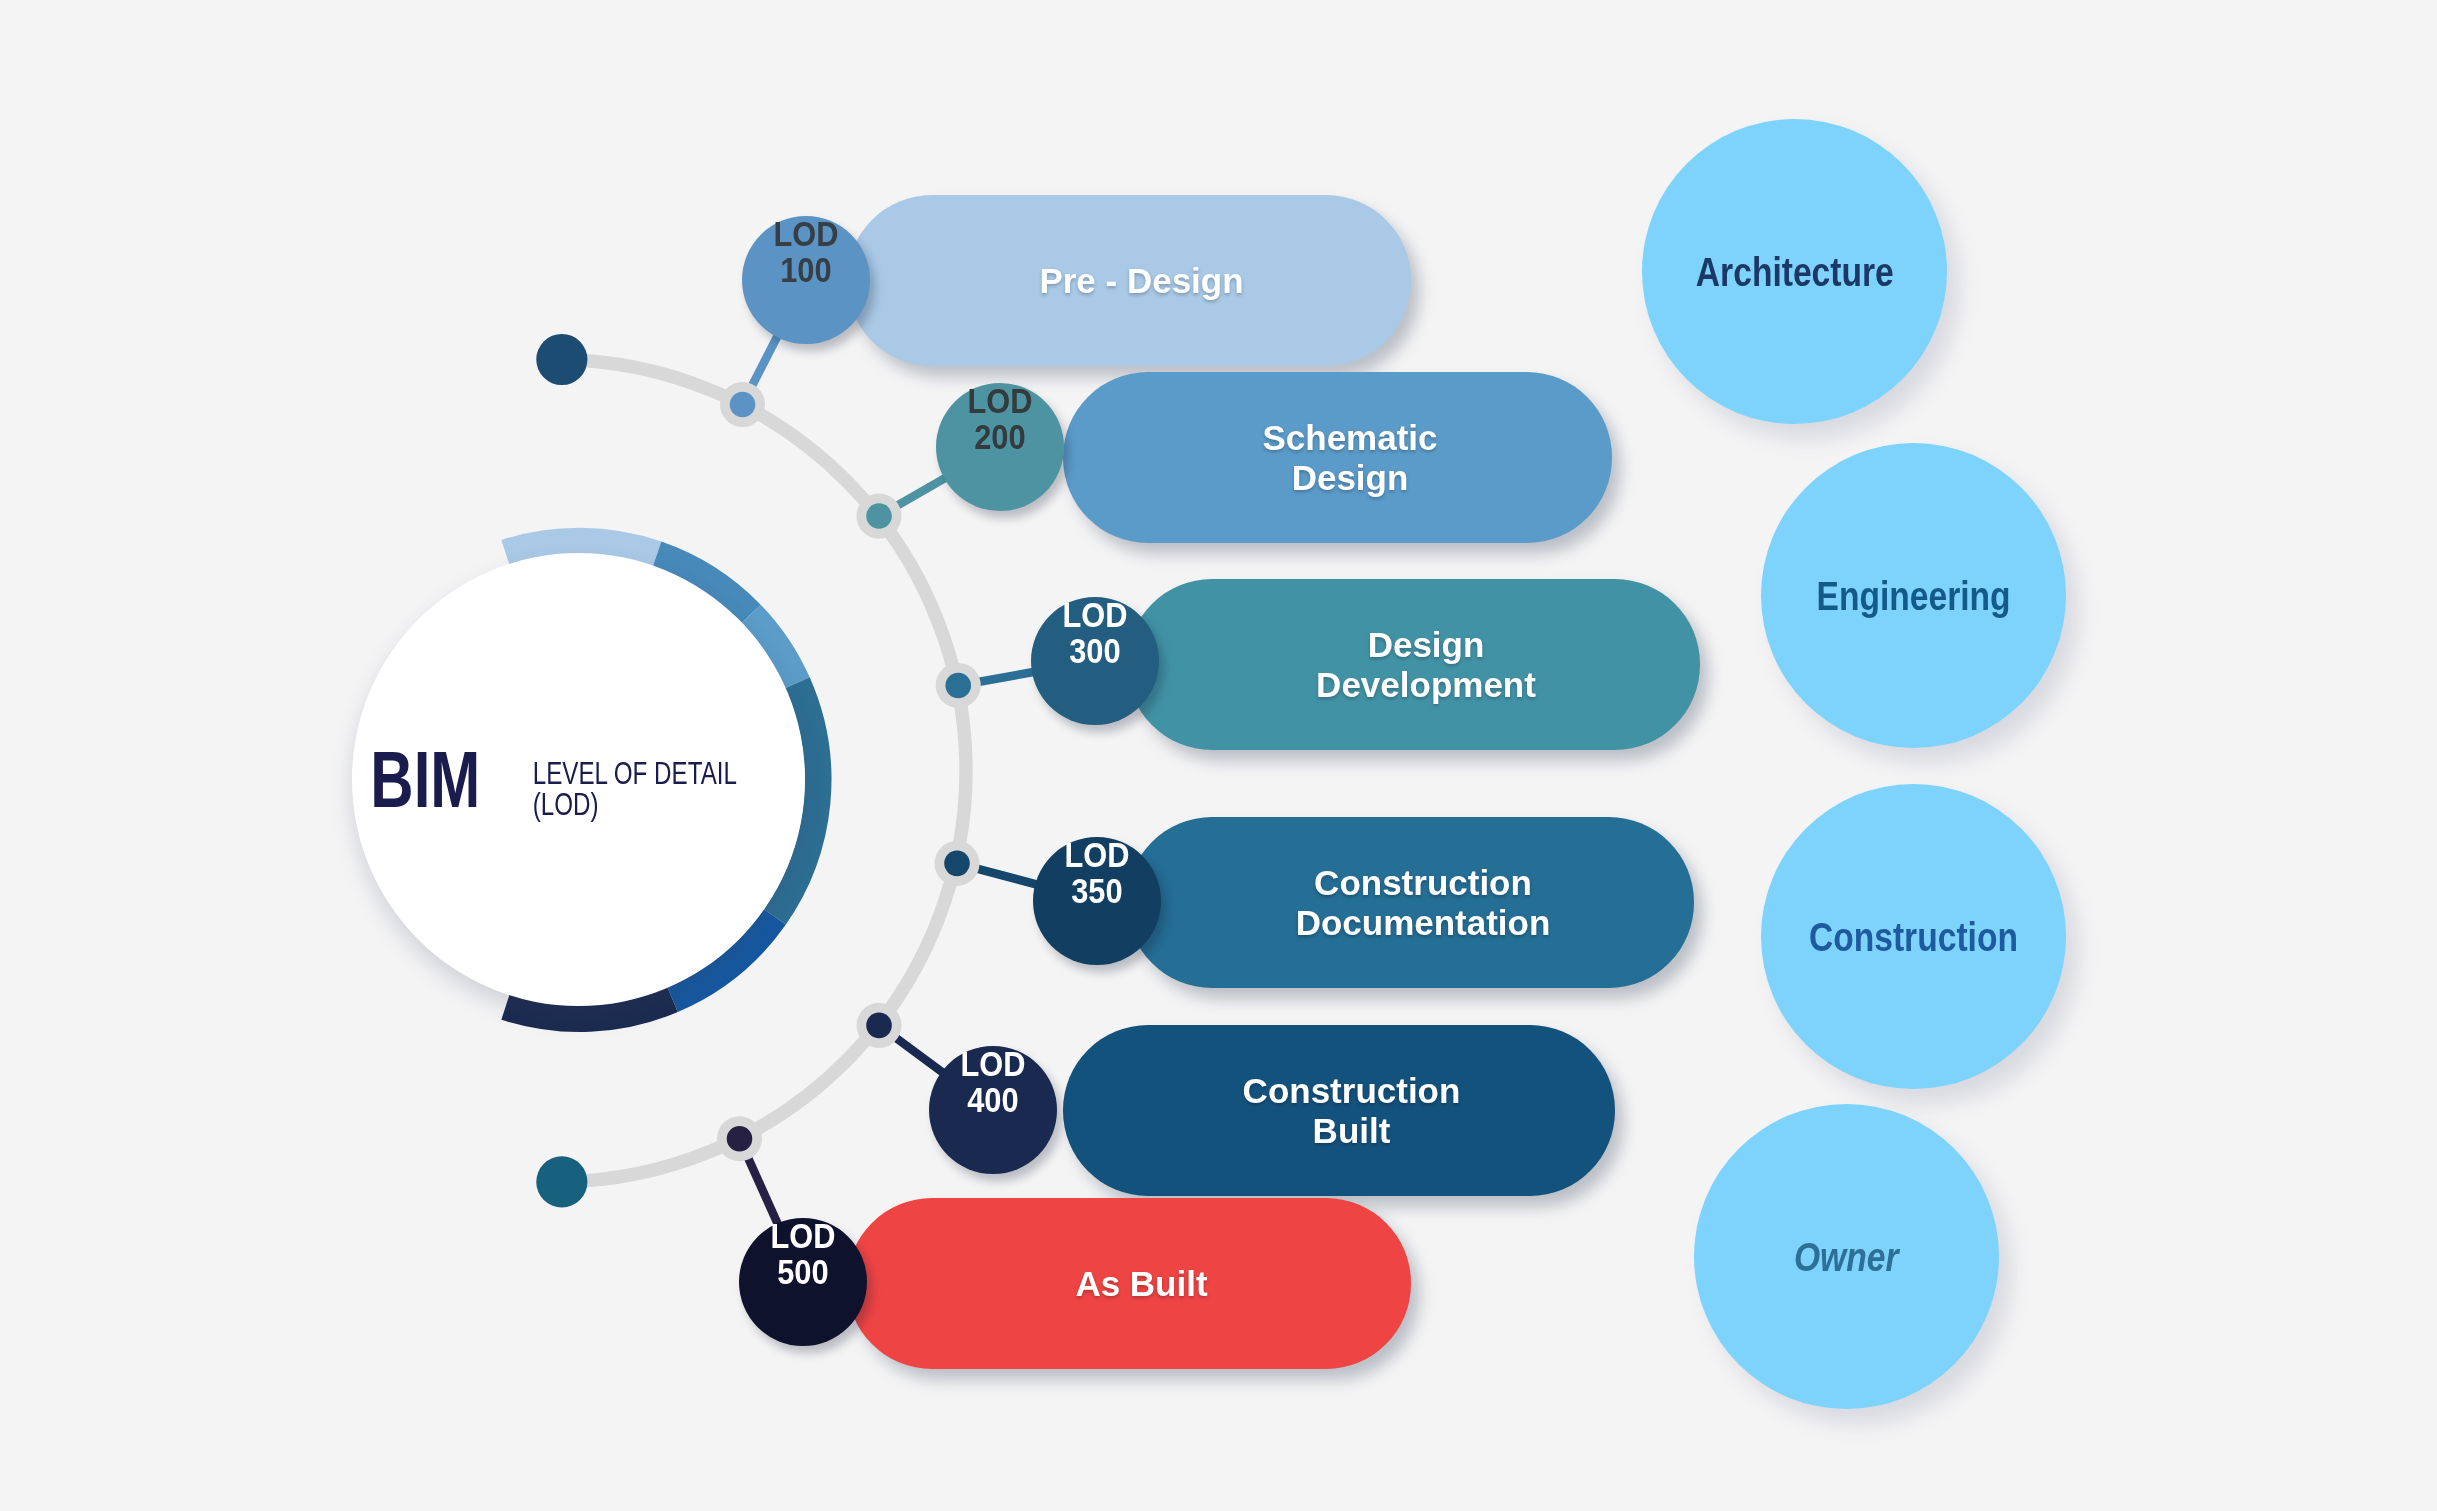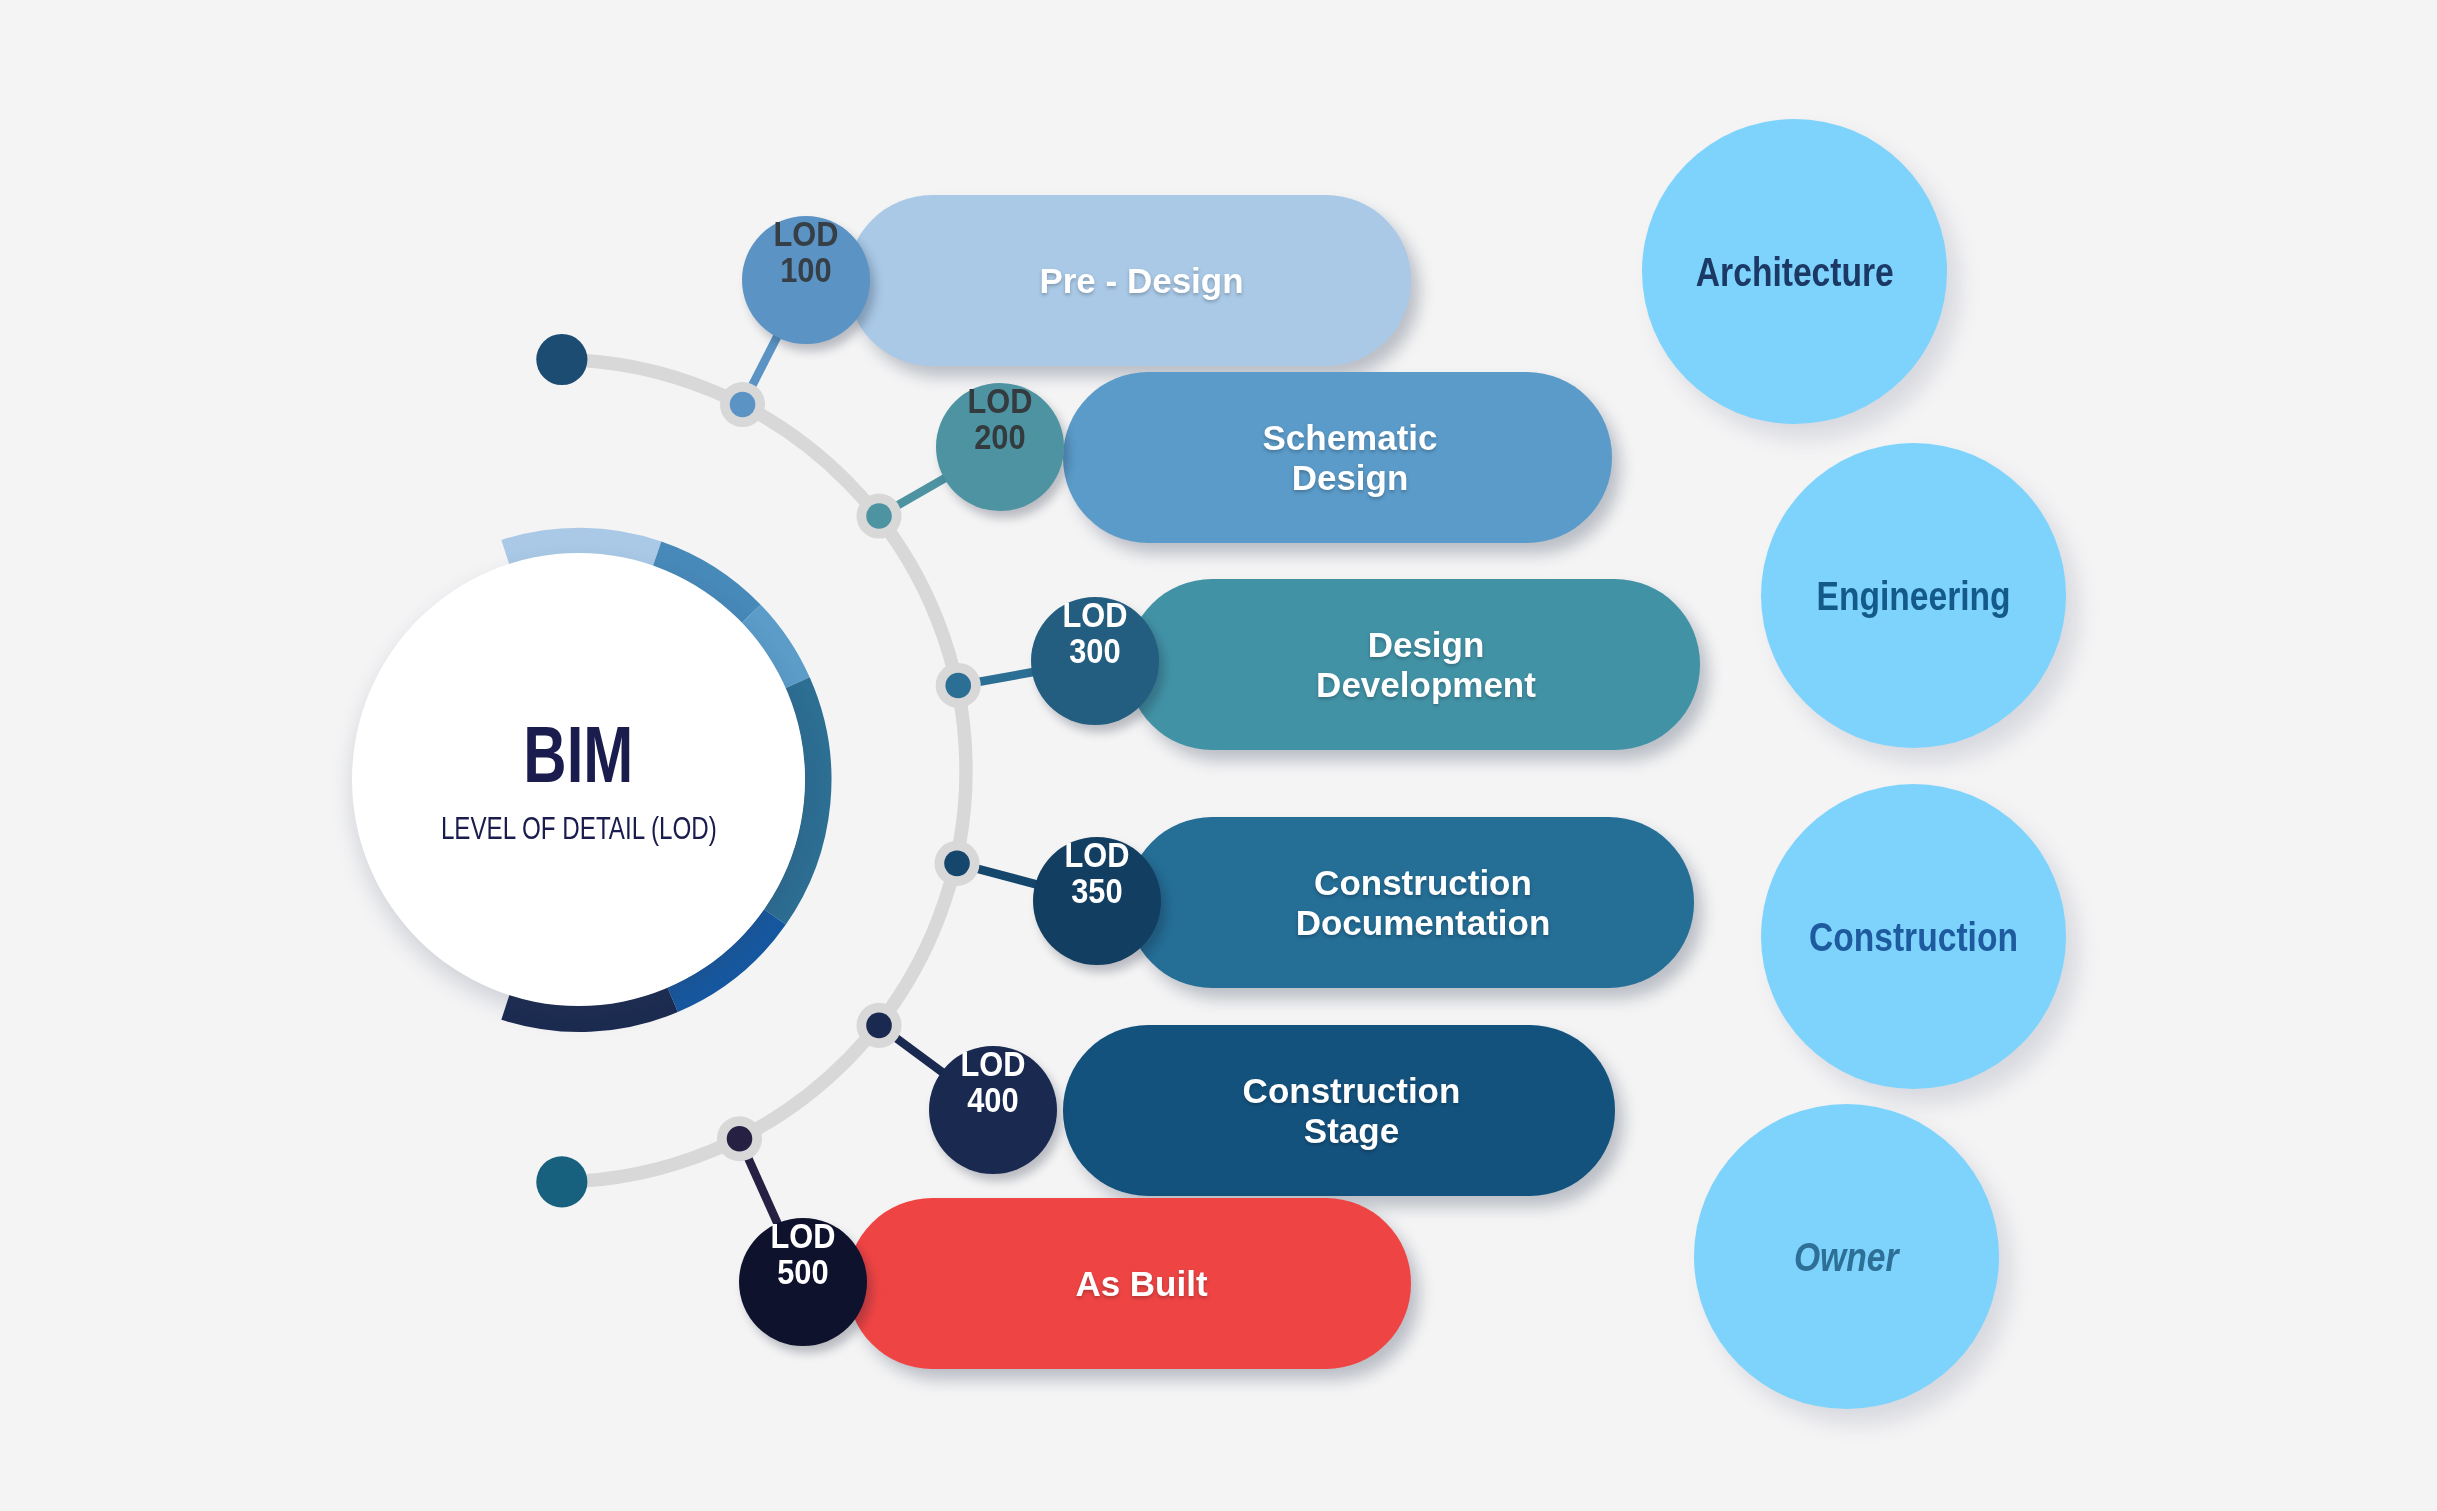--- a/index.html
+++ b/index.html
@@ -9,21 +9,21 @@
     width:2438px;height:1511px;
     overflow:hidden;
     background:#f4f4f5;
     font-family:"Liberation Sans", sans-serif;
   }
   #diagram-svg{position:absolute;left:0;top:0;z-index:1;}
 
   .center-circle{
     position:absolute;left:352px;top:553px;width:453px;height:453px;
     border-radius:50%;background:#ffffff;z-index:3;
-    display:flex;flex-direction:column;align-items:center;justify-content:center;
+    display:flex;flex-direction:row;align-items:center;justify-content:center;
     box-shadow:0 11px 21px rgba(50,60,90,.18);
   }
   .bim-title{font-size:80px;font-weight:600;line-height:1;}
   .bim-title .squeeze{display:inline-block;transform:scaleX(.75);}
   .bim-subtitle{font-size:31px;font-weight:500;margin-top:18.3px;line-height:1;}
   .bim-subtitle .squeeze{display:inline-block;transform:scaleX(.78);}
 
   .pill{
     position:absolute;height:171px;border-radius:85px;z-index:3;
     display:flex;align-items:center;justify-content:center;
@@ -141,21 +141,21 @@
       </div>
       <div class="badge" style="left: 1033px; top: 837px; background: rgb(18, 62, 97);">
         <div class="badge-label" style="color: rgb(255, 255, 255);">
           <span>LOD</span>
           <span>350</span>
         </div>
       </div>
       <div class="pill" style="left: 1063px; top: 1025px; width: 552px; background: rgb(20, 82, 126);">
         <div class="pill-label">
           <span>Construction</span>
-          <span>Stage</span>
+          <span>Built</span>
         </div>
       </div>
       <div class="badge" style="left: 929px; top: 1046px; background: rgb(26, 41, 80);">
         <div class="badge-label" style="color: rgb(255, 255, 255);">
           <span>LOD</span>
           <span>400</span>
         </div>
       </div>
       <div class="pill" style="left: 847px; top: 1198px; width: 564px; background: #ef4444;">
         <div class="pill-label">

